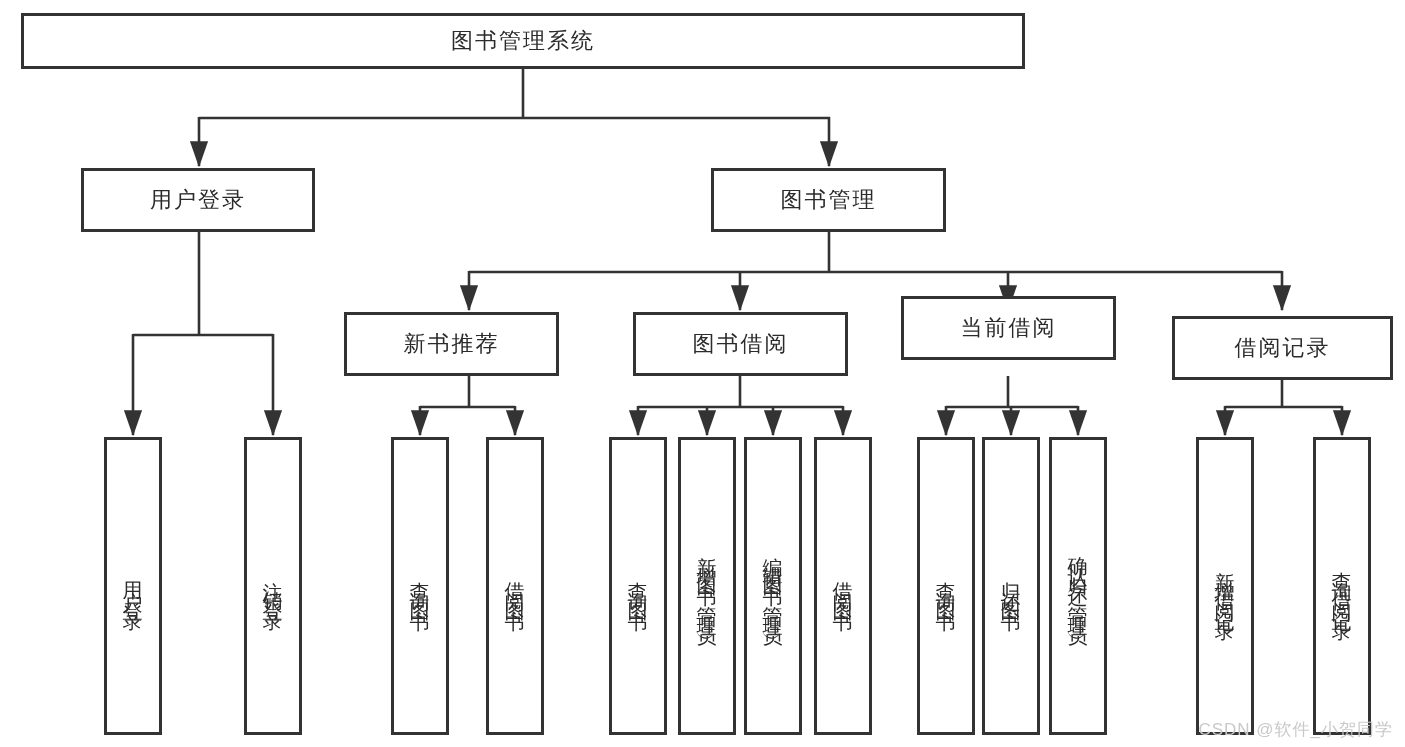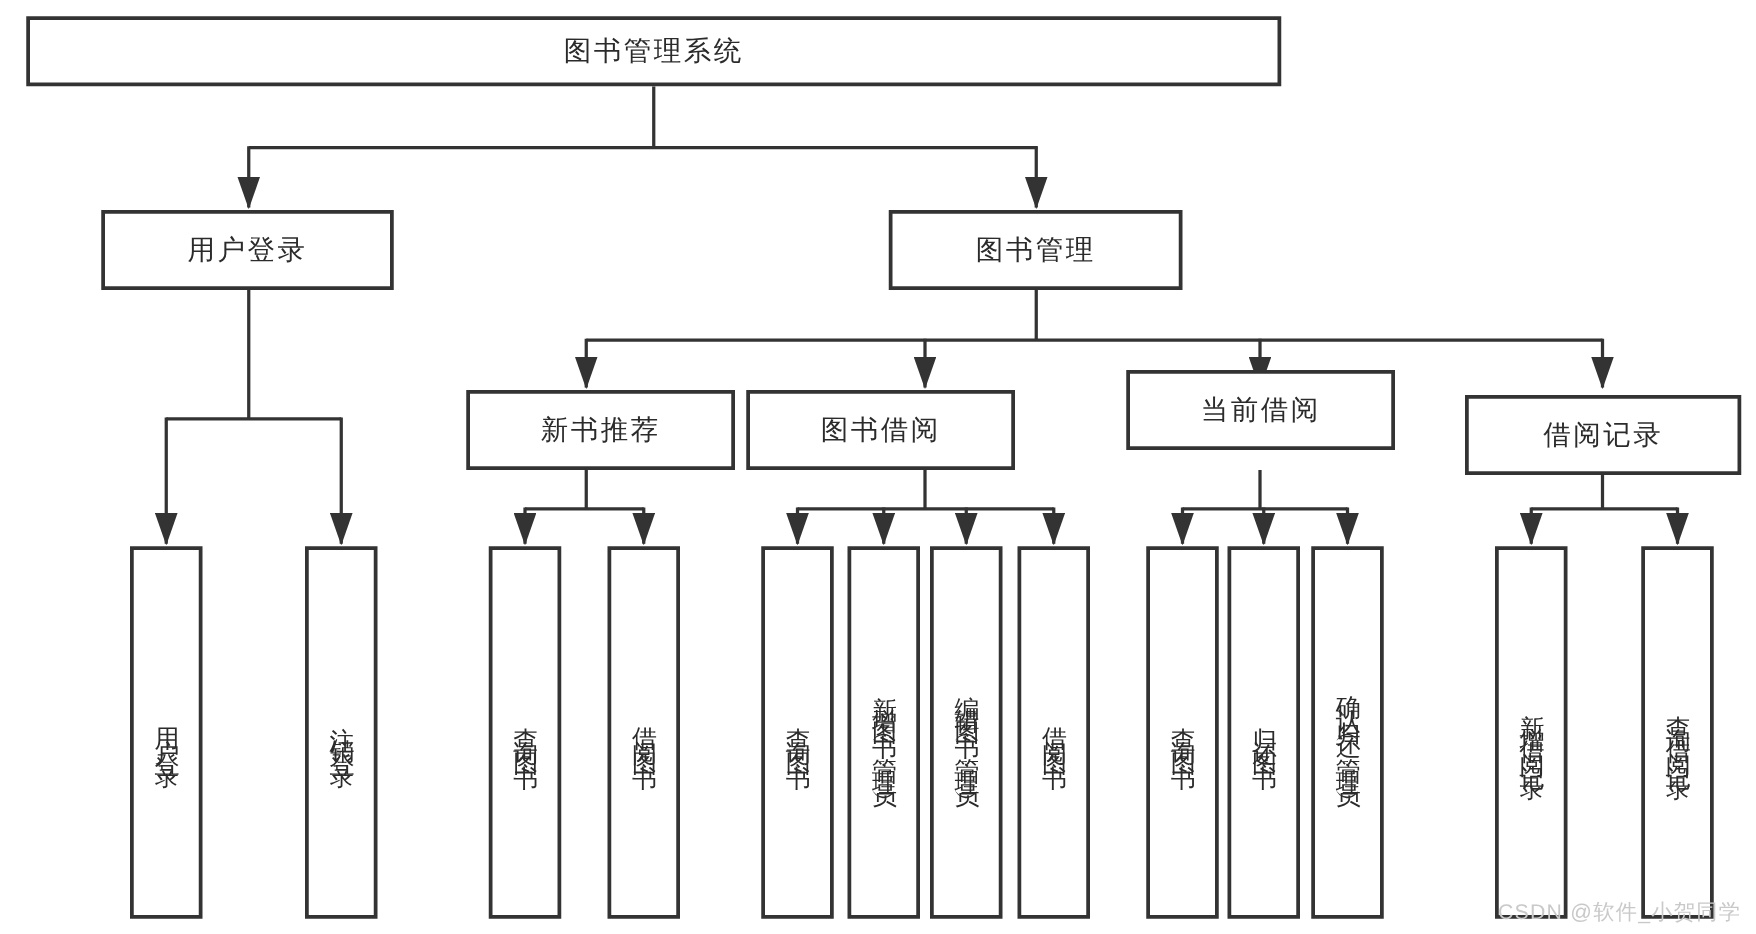--- a/index.html
+++ b/index.html
@@ -112,22 +112,22 @@
     <line x1="1225" y1="407" x2="1342" y2="407"></line>
     <line x1="1225" y1="406" x2="1225" y2="435" marker-end="url(#arrowhead)"></line>
     <line x1="1342" y1="406" x2="1342" y2="435" marker-end="url(#arrowhead)"></line>
   </svg>
 
   <div class="node" style="left:21px; top:13px; width:1004px; height:56px;">图书管理系统</div>
 
   <div class="node" style="left:81px; top:168px; width:234px; height:64px;">用户登录</div>
   <div class="node" style="left:711px; top:168px; width:235px; height:64px;">图书管理</div>
 
-  <div class="node" style="left:373px; top:312px; width:215px; height:64px;">新书推荐</div>
-  <div class="node" style="left:597px; top:312px; width:215px; height:64px;font-family:Liberation Serif, serif;">图书借阅</div>
+  <div class="node" style="left:344px; top:312px; width:215px; height:64px;">新书推荐</div>
+  <div class="node" style="left:633px; top:312px; width:215px; height:64px;font-family:Liberation Serif, serif;">图书借阅</div>
   <div class="node" style="left:901px; top:296px; width:215px; height:64px;">当前借阅</div>
   <div class="node" style="left:1172px; top:316px; width:221px; height:64px;">借阅记录</div>
 
   <div class="leaf" style="left:104px;">用户登录</div>
   <div class="leaf" style="left:244px;">注销登录</div>
 
   <div class="leaf" style="left:391px;">查询图书</div>
   <div class="leaf" style="left:486px;">借阅图书</div>
 
   <div class="leaf" style="left:609px;">查询图书</div>

